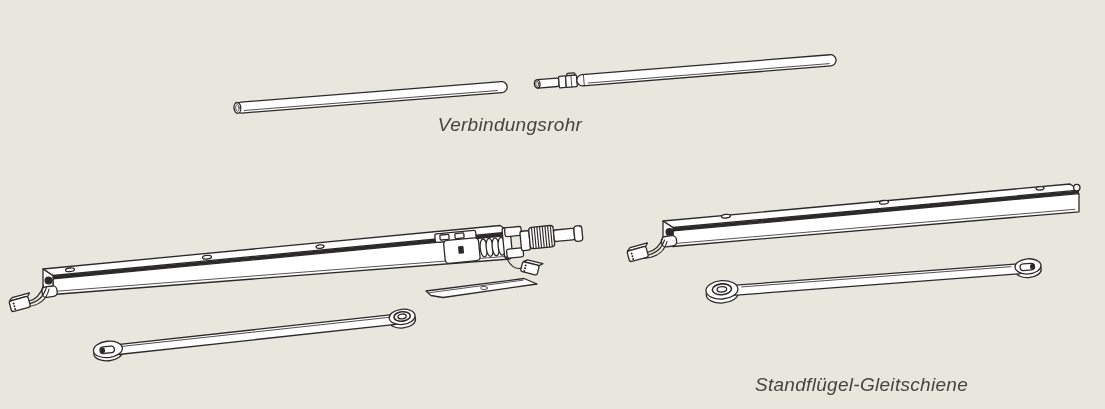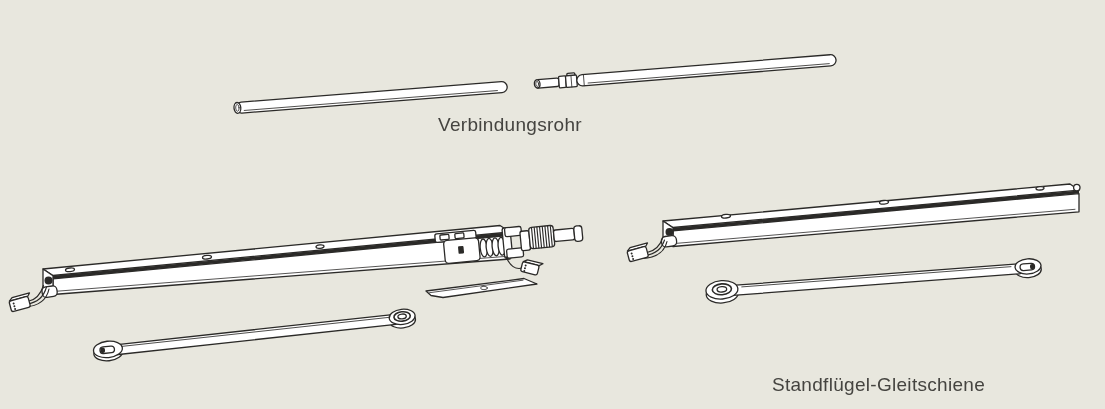--- a/index.html
+++ b/index.html
@@ -4,21 +4,21 @@
 <style>
   html,body { margin:0; padding:0; background:#cfcec8; }
   .stage {
     position:relative; width:1105px; height:409px; overflow:hidden;
     background:#e8e7de;
     font-family:"Liberation Sans", sans-serif;
   }
   .stage svg { position:absolute; left:0; top:0; display:block; }
   .lbl {
     position:absolute; text-align:center; color:#454440;
-    font-size:19px; letter-spacing:.3px; line-height:26px; white-space:nowrap;
+    font-size:19px; letter-spacing:.3px; line-height:26px; white-space:nowrap;font-style:italic;
   }
   
   .part  { fill:#ffffff; stroke:#2b2a28; stroke-width:1.3; stroke-linejoin:round; stroke-linecap:round; }
   .dark  { fill:#2b2a28; stroke:none; }
   .ln    { fill:none; stroke:#2b2a28; stroke-width:1.15; stroke-linecap:round; }
   .thin  { fill:none; stroke:#2b2a28; stroke-width:.8;  stroke-linecap:round; }
   .ring  { fill:none; stroke:#2b2a28; stroke-width:1.6; }
 </style>
 </head>
 <body>
@@ -185,14 +185,14 @@
       <circle class="dark" cx="14" cy="301.8" r="1"></circle>
       <circle class="dark" cx="14" cy="304.8" r="1"></circle>
       <circle class="dark" cx="14" cy="307.6" r="1"></circle>
     </g>
   </g>
 </svg>
 
   <div class="lbl" style="left:410px; top:112px; width:200px;">Verbindungsrohr</div>
 
 
-  <div class="lbl" style="left:758px; top:372px; width:241px;">Standflügel-Gleitschiene</div>
+  <div class="lbl" style="left:741px; top:372px; width:241px;">Standflügel-Gleitschiene</div>
 </div>
 
 </body></html>

